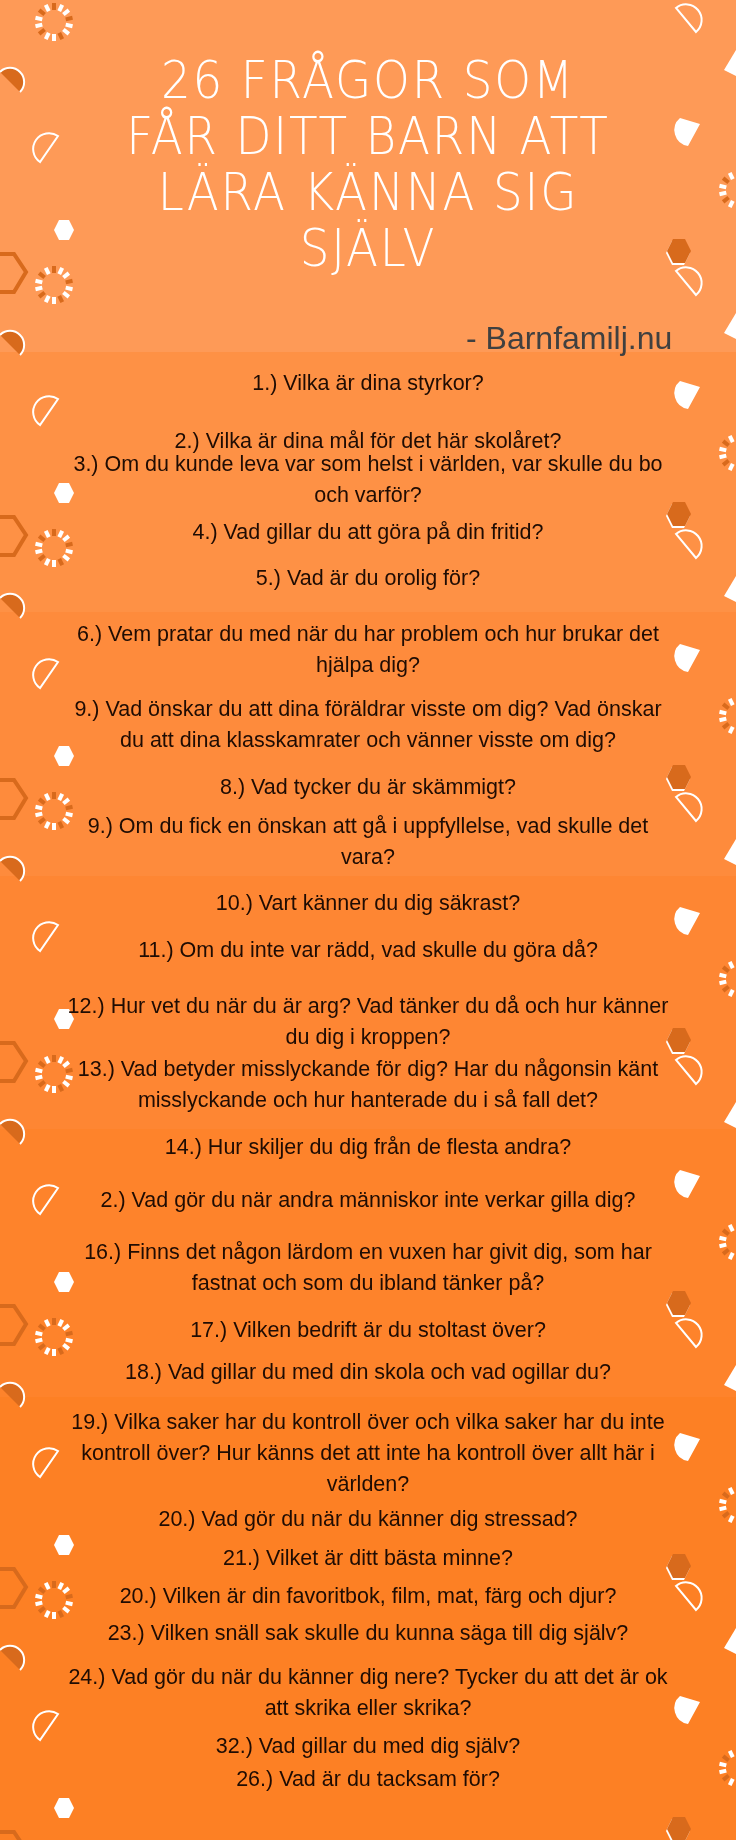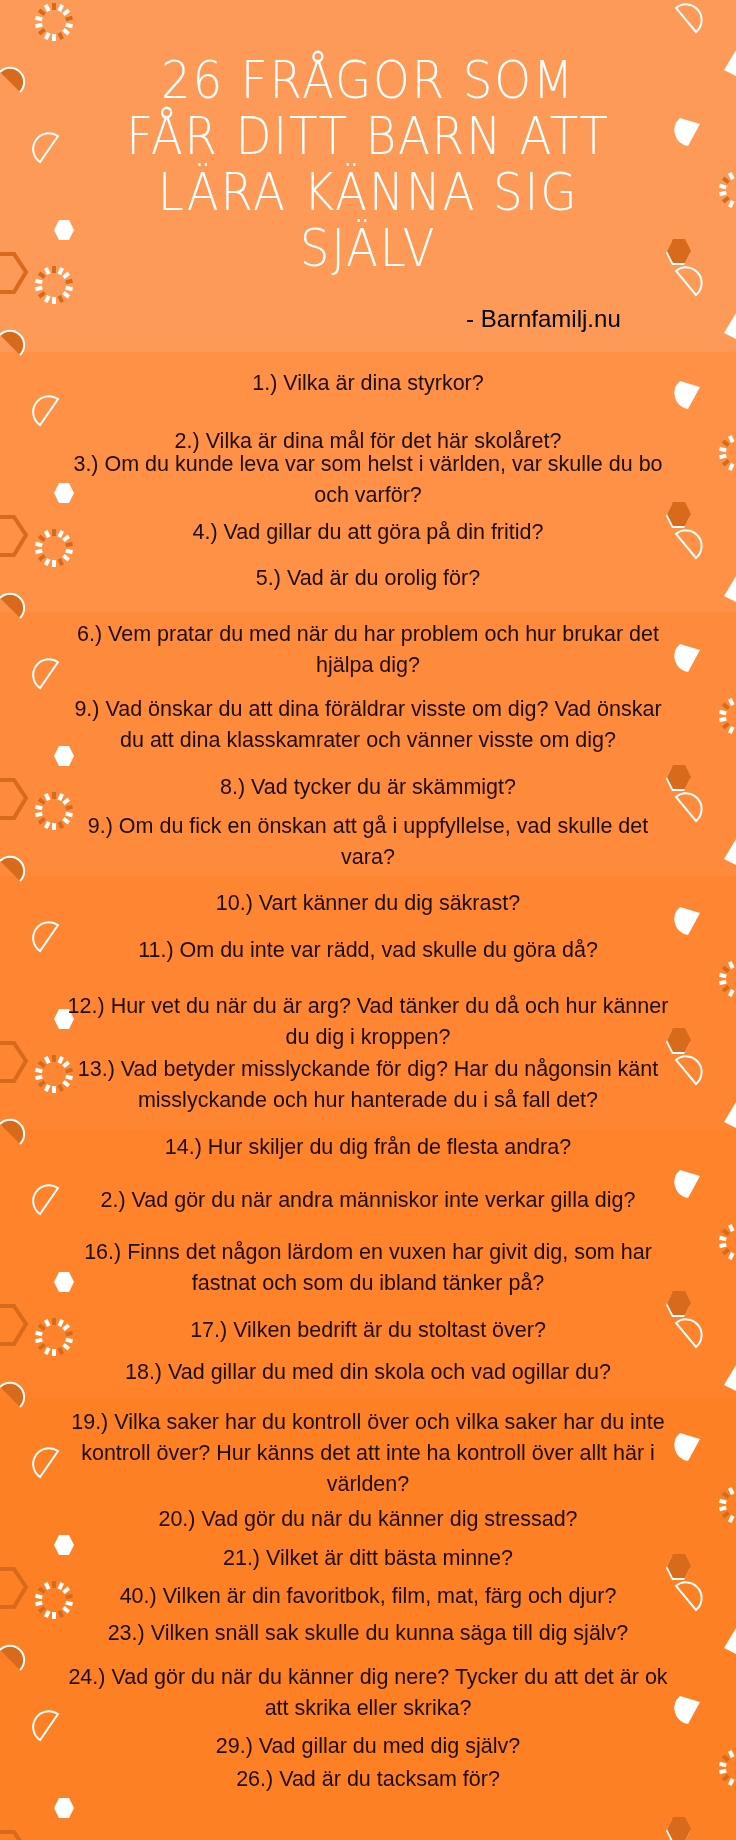--- a/index.html
+++ b/index.html
@@ -30,23 +30,23 @@
       font-size: 52px;
       line-height: 56px;
       letter-spacing: 2px;
       z-index: 2;
       transform: scaleX(0.9);
     }
     .title-line { display: block; }
 
     .source {
       position: absolute;
-      top: 305px; left: 466px;
-      color: #000000;
-      font-size: 24px;
+      top: 320px; left: 466px;
+      color: #404040;
+      font-size: 32px;
       z-index: 2;
     }
 
     .q {
       position: absolute;
       left: 60px; width: 616px;
       text-align: center;
       color: #1f0c03;
       font-size: 21.5px;
       line-height: 31px;
@@ -635,18 +635,18 @@
   <div class="q" style="top:991px">12.) Hur vet du när du är arg? Vad tänker du då och hur känner du dig i kroppen?</div>
   <div class="q" style="top:1054px">13.) Vad betyder misslyckande för dig? Har du någonsin känt misslyckande och hur hanterade du i så fall det?</div>
   <div class="q" style="top:1132px">14.) Hur skiljer du dig från de flesta andra?</div>
   <div class="q" style="top:1185px">2.) Vad gör du när andra människor inte verkar gilla dig?</div>
   <div class="q" style="top:1237px">16.) Finns det någon lärdom en vuxen har givit dig, som har fastnat och som du ibland tänker på?</div>
   <div class="q" style="top:1315px">17.) Vilken bedrift är du stoltast över?</div>
   <div class="q" style="top:1357px">18.) Vad gillar du med din skola och vad ogillar du?</div>
   <div class="q" style="top:1407px">19.) Vilka saker har du kontroll över och vilka saker har du inte kontroll över? Hur känns det att inte ha kontroll över allt här i världen?</div>
   <div class="q" style="top:1504px">20.) Vad gör du när du känner dig stressad?</div>
   <div class="q" style="top:1543px">21.) Vilket är ditt bästa minne?</div>
-  <div class="q" style="top:1581px">40.) Vilken är din favoritbok, film, mat, färg och djur?</div>
+  <div class="q" style="top:1581px">20.) Vilken är din favoritbok, film, mat, färg och djur?</div>
   <div class="q" style="top:1618px">23.) Vilken snäll sak skulle du kunna säga till dig själv?</div>
   <div class="q" style="top:1662px">24.) Vad gör du när du känner dig nere? Tycker du att det är ok att skrika eller skrika?</div>
-  <div class="q" style="top:1731px">29.) Vad gillar du med dig själv?</div>
+  <div class="q" style="top:1731px">32.) Vad gillar du med dig själv?</div>
   <div class="q" style="top:1764px">26.) Vad är du tacksam för?</div>
 </div>
 
 </body></html>

